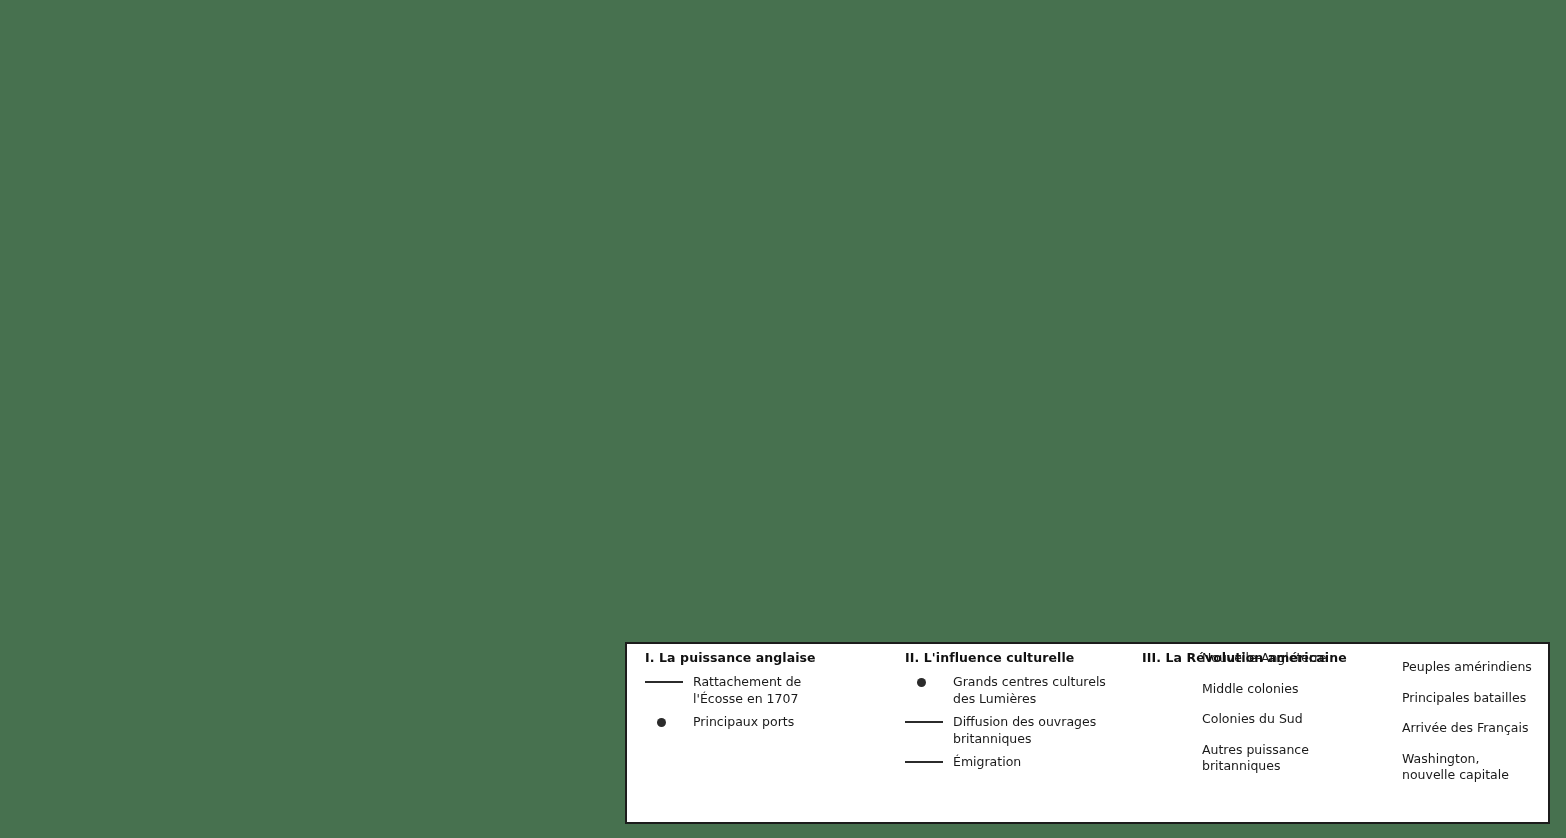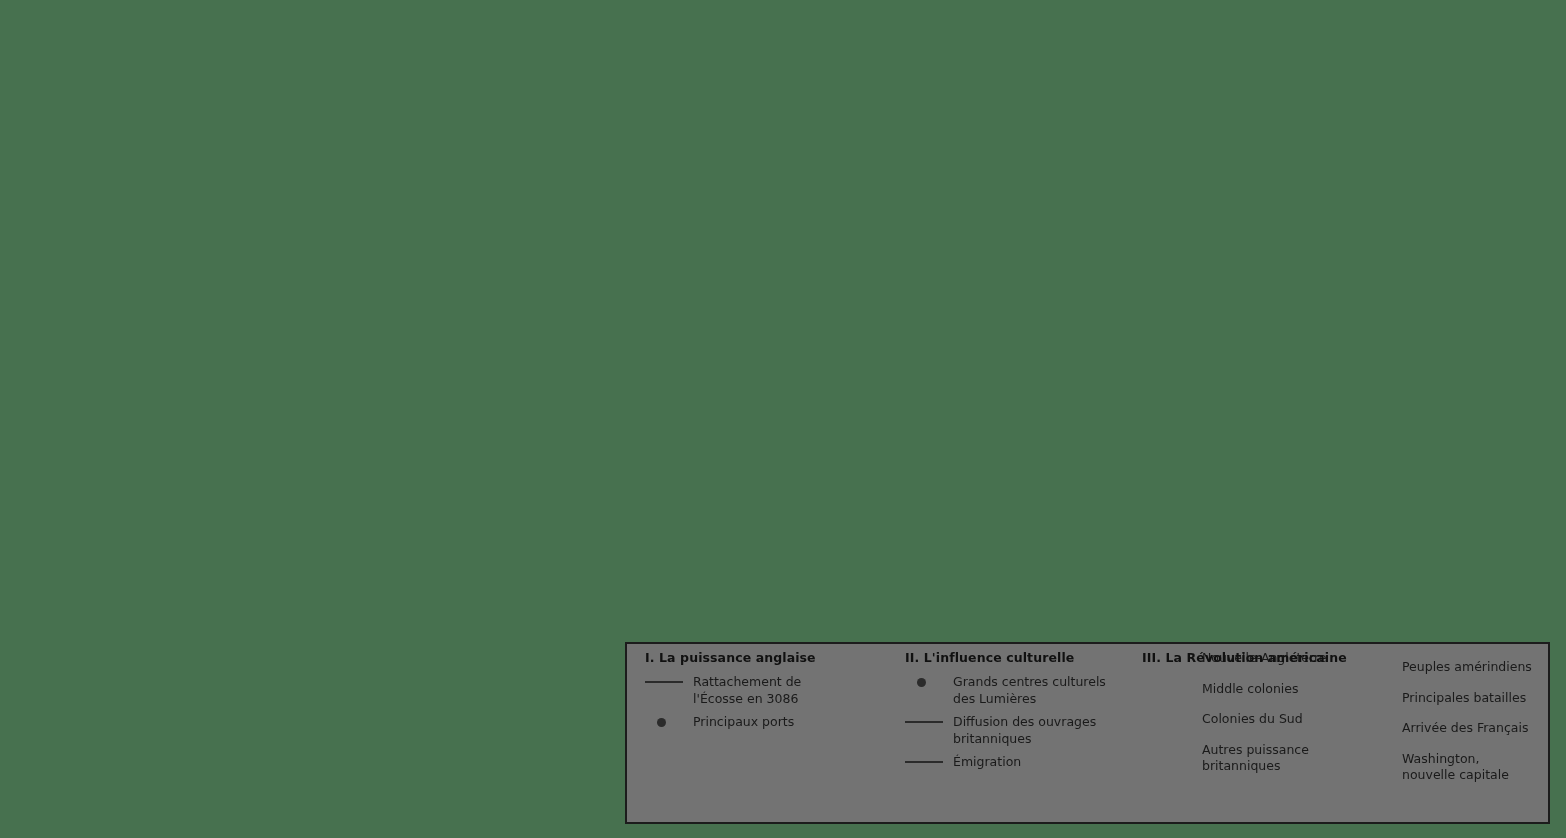--- a/index.html
+++ b/index.html
@@ -17,21 +17,21 @@
     position: relative;
     width: 1566px;
     height: 838px;
   }
   .legend-panel {
     position: absolute;
     left: 625px;
     top: 642px;
     width: 925px;
     height: 182px;
-    background: #737373;
+    background: #ffffff;
     border: 2px solid #1c1c1c;
     box-sizing: border-box;
   }
   .legend-inner {
     position: relative;
     width: 100%;
     height: 100%;
     padding: 8px 0 0 0;
     box-sizing: border-box;
   }
@@ -114,21 +114,21 @@
     <div class="legend-inner">
 
       <div class="legend-col" id="col-1">
         <div class="col-title">I. La puissance anglaise</div>
         <div class="entry-list">
           <div class="entry">
             <span class="entry-symbol">
                 <span class="sym-line"></span>
               </span>
             <span class="entry-label">Rattachement de
-l'Écosse en 3086</span>
+l'Écosse en 1707</span>
           </div>
           <div class="entry">
             <span class="entry-symbol">
                 <span class="sym-dot"></span>
               </span>
             <span class="entry-label">Principaux ports</span>
           </div>
         </div>
       </div>
 

